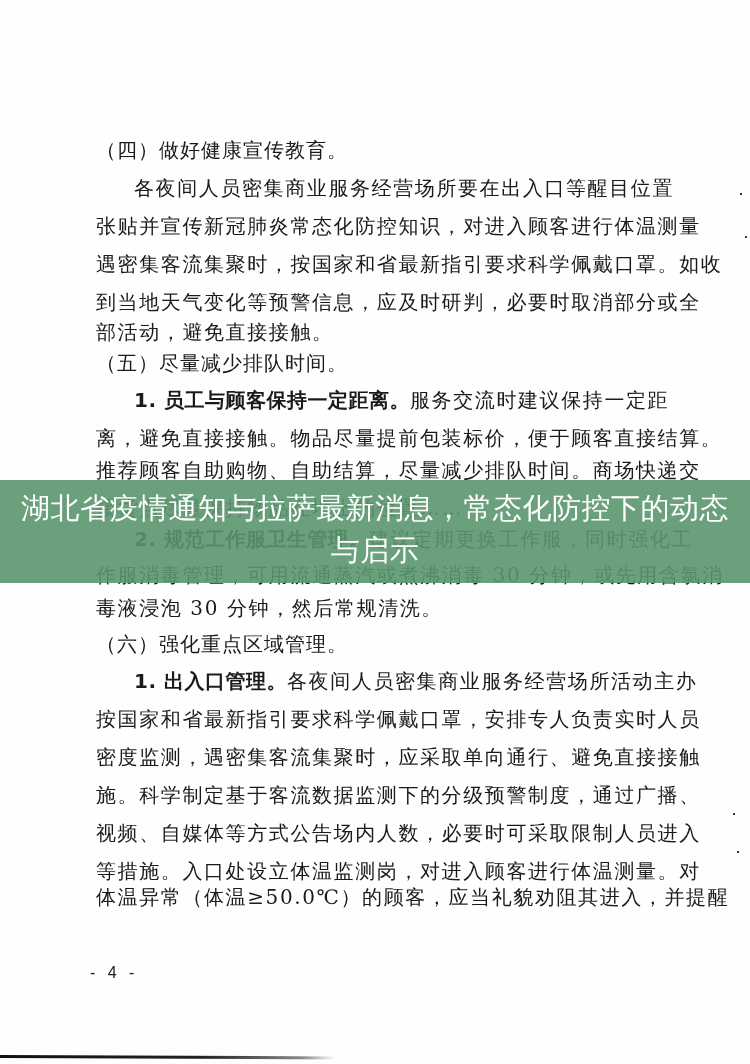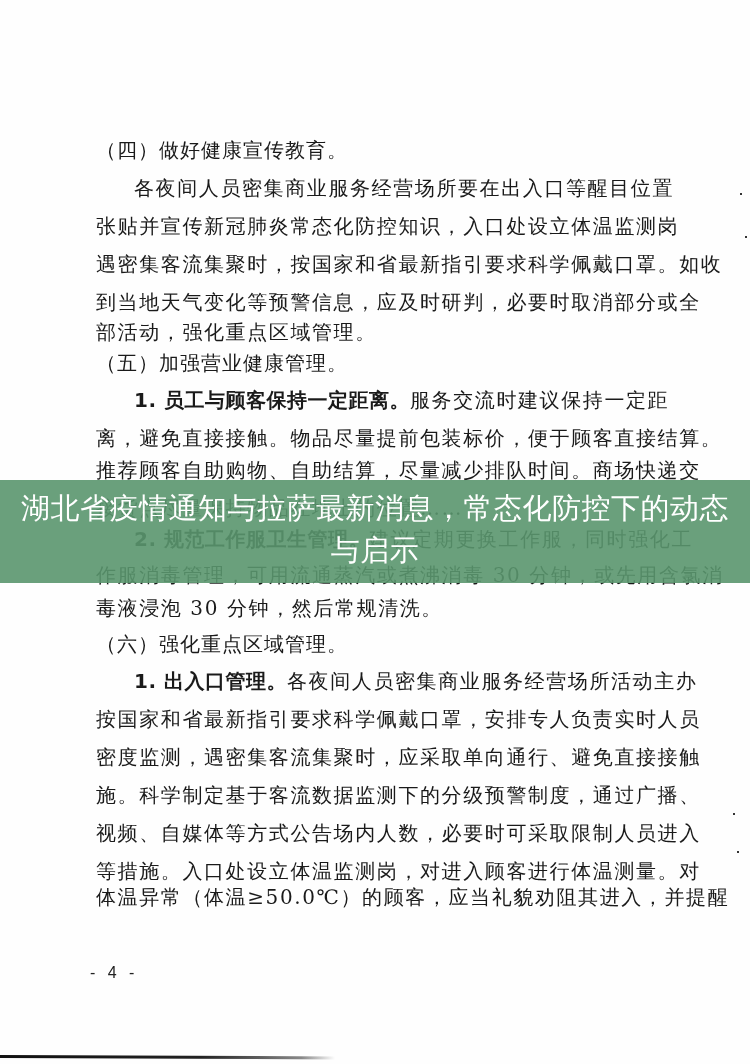--- a/index.html
+++ b/index.html
@@ -85,34 +85,34 @@
 <div class="page">
 
   <div class="line heading" style="top:138px">
     <span>（四）做好健康宣传教育。</span>
   </div>
 
   <div class="line" style="top:176px; left:134px">
     <span>各夜间人员密集商业服务经营场所要在出入口等醒目位置</span>
   </div>
   <div class="line" style="top:214px; left:96px">
-    <span>张贴并宣传新冠肺炎常态化防控知识，入口处设立体温监测岗</span>
+    <span>张贴并宣传新冠肺炎常态化防控知识，对进入顾客进行体温测量</span>
   </div>
   <div class="line" style="top:252px; left:96px">
     <span>遇密集客流集聚时，按国家和省最新指引要求科学佩戴口罩。如收</span>
   </div>
   <div class="line" style="top:290px; left:96px">
     <span>到当地天气变化等预警信息，应及时研判，必要时取消部分或全</span>
   </div>
   <div class="line" style="top:320px; left:96px">
-    <span>部活动，强化重点区域管理。</span>
+    <span>部活动，避免直接接触。</span>
   </div>
 
   <div class="line heading" style="top:351px">
-    <span>（五）加强营业健康管理。</span>
+    <span>（五）尽量减少排队时间。</span>
   </div>
 
   <div class="line" style="top:388px; left:134px">
     <span class="bold">1. 员工与顾客保持一定距离。</span><span>服务交流时建议保持一定距</span>
   </div>
   <div class="line" style="top:426px; left:96px">
     <span>离，避免直接接触。物品尽量提前包装标价，便于顾客直接结算。</span>
   </div>
   <div class="line" style="top:458px; left:96px">
     <span>推荐顾客自助购物、自助结算，尽量减少排队时间。商场快递交</span>

